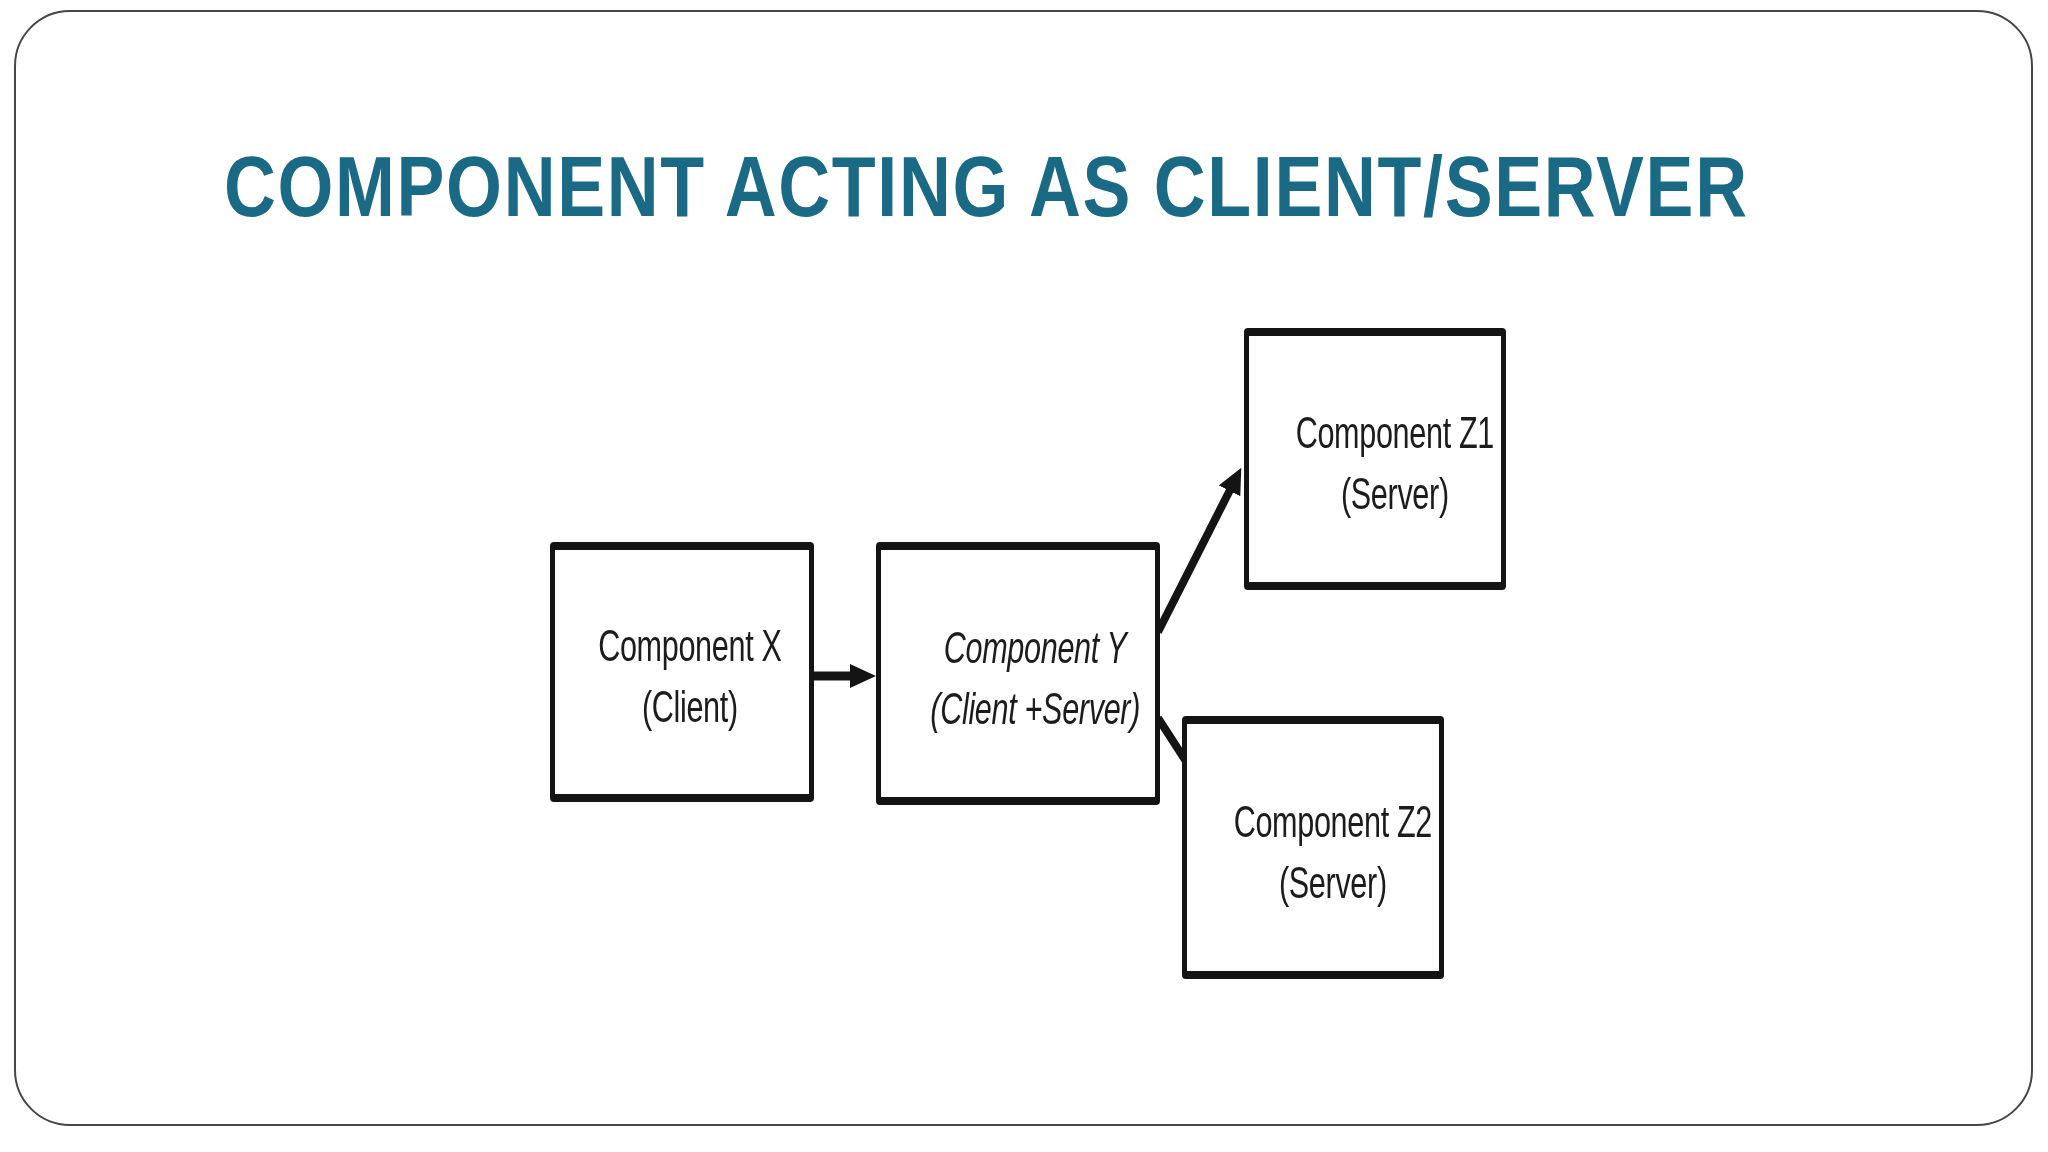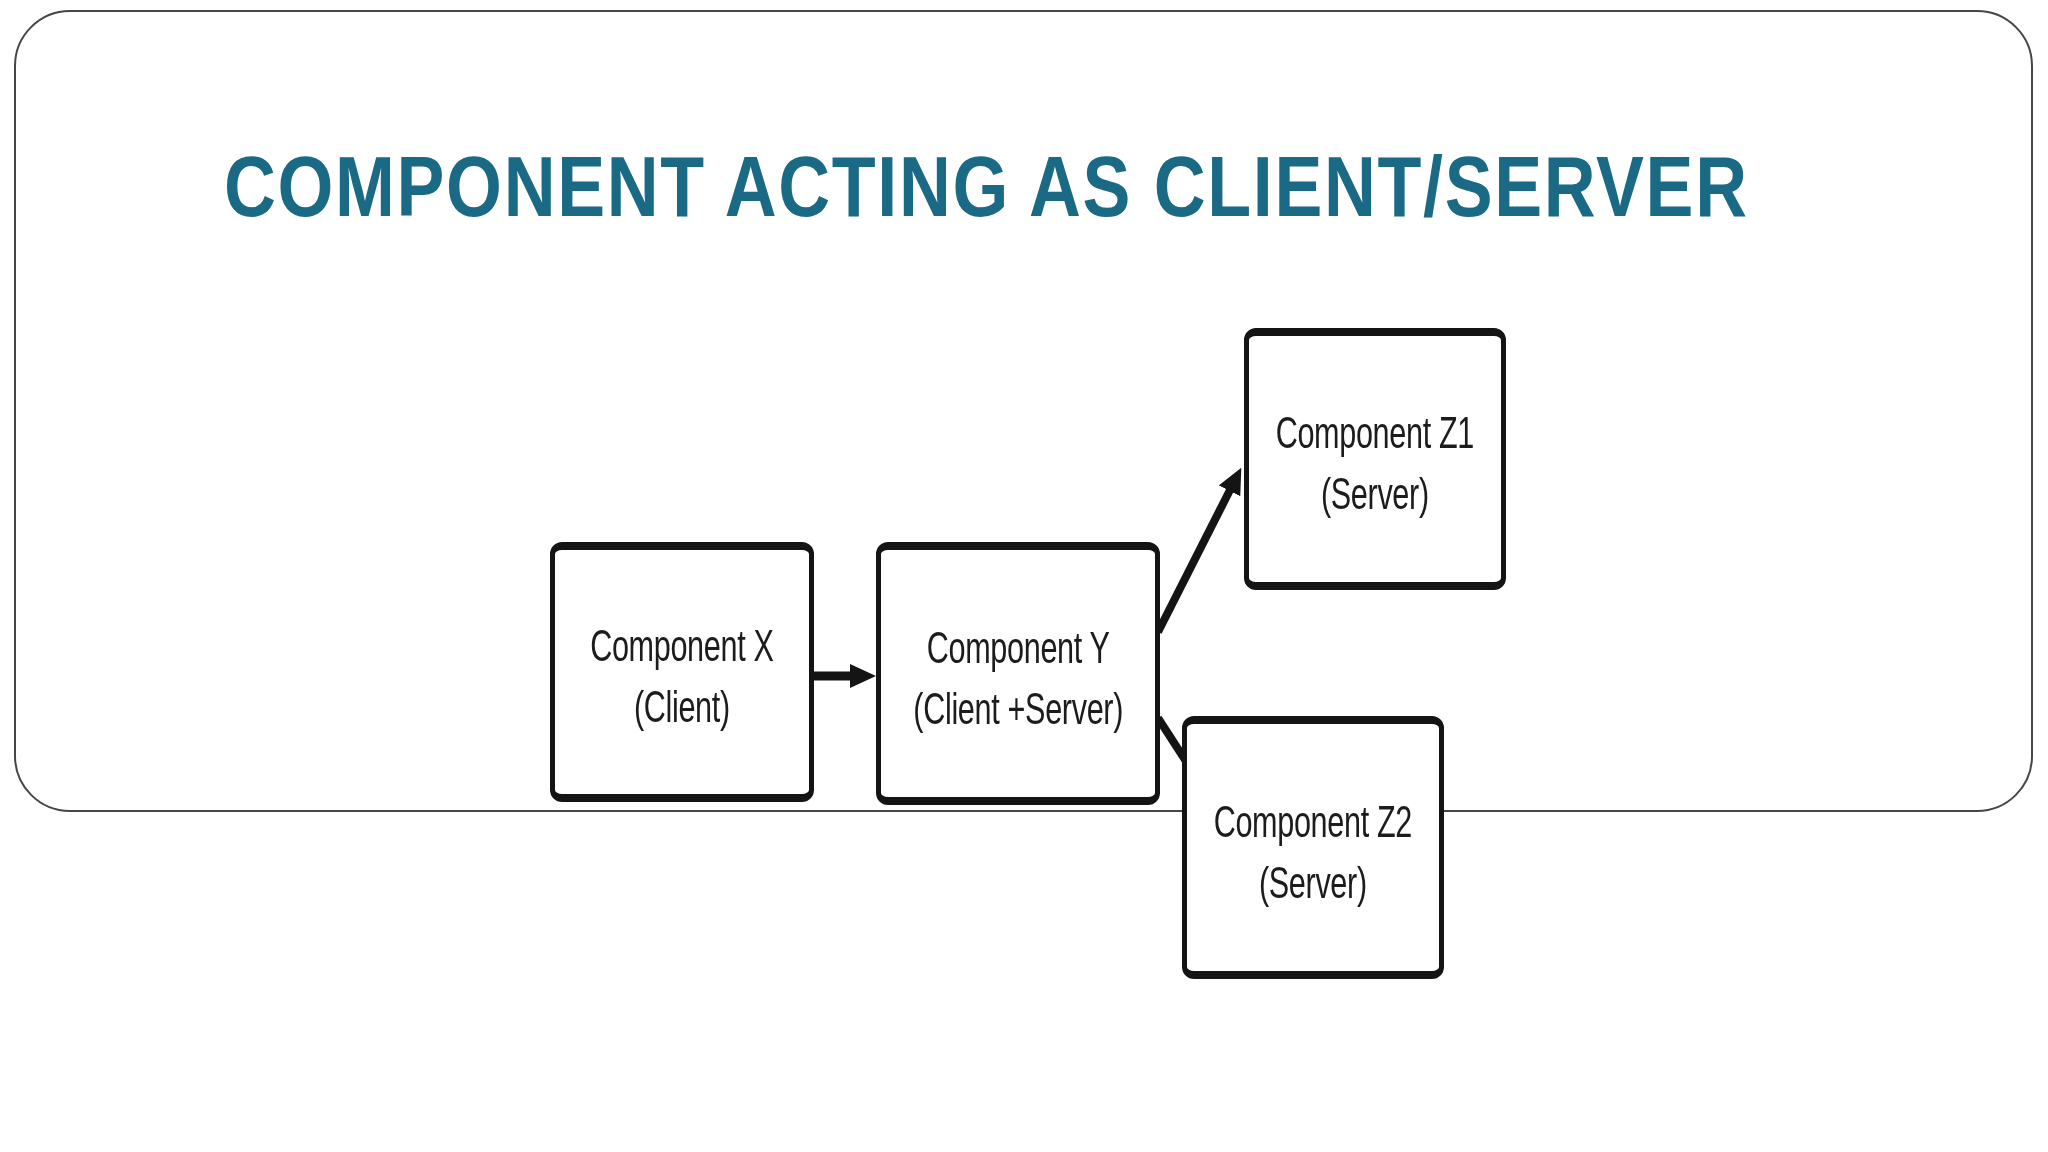--- a/index.html
+++ b/index.html
@@ -14,21 +14,21 @@
   html,body{
     width:2048px; height:1152px;
     background:var(--background);
     font-family:"Liberation Sans", sans-serif;
     overflow:hidden;
   }
   .canvas{ position:relative; width:2048px; height:1152px; background:var(--background); }
 
   .slide{
     position:absolute; left:14px; top:10px;
-    width:2019px; height:802px;
+    width:2019px; height:1116px;
     background:var(--background);
     border:2px solid var(--slide-border);
     border-radius:56px;
   }
 
   .title{
     position:absolute; left:208px; top:128px;
     font-size:86px; font-weight:bold;
     letter-spacing:2px; white-space:nowrap;
     color:var(--title);
@@ -39,37 +39,37 @@
 
   .arrows{ position:absolute; left:0; top:0; width:2034px; height:1140px; }
   .arrows line{ stroke:var(--arrow); }
   .arrow-head{ fill:var(--arrow); }
 
   .node{
     position:absolute;
     background:var(--background);
     border:5px solid var(--node-border);
     border-top-width:8px; border-bottom-width:8px;
-    border-radius:12px;
-    display:flex; align-items:center; justify-content:center;
+    border-radius:4px;
+    display:flex; align-items:center; justify-content:flex-start;
     text-align:center;
   }
   .node-inner{
     transform:scaleX(0.68);
     transform-origin:center;
     font-size:45px; line-height:61px;
     letter-spacing:-0.5px;
     color:var(--node-text);
     white-space:nowrap;
     padding-top:8px;
   }
   .node-name,.node-role{ display:block; }
 
   .node-x { left:534px;  top:530px; width:264px; height:260px; }
-  .node-y { left:860px;  top:530px; width:284px; height:263px; }
+  .node-y { left:860px;  top:530px; width:284px; height:263px;font-style:italic; }
   .node-z1{ left:1228px; top:316px; width:262px; height:262px; }
   .node-z2{ left:1166px; top:704px; width:262px; height:263px; }
 </style>
 </head>
 <body>
 
 <div class="canvas">
   <div class="slide">
 
     <h1 class="title">COMPONENT ACTING AS CLIENT/SERVER</h1>

